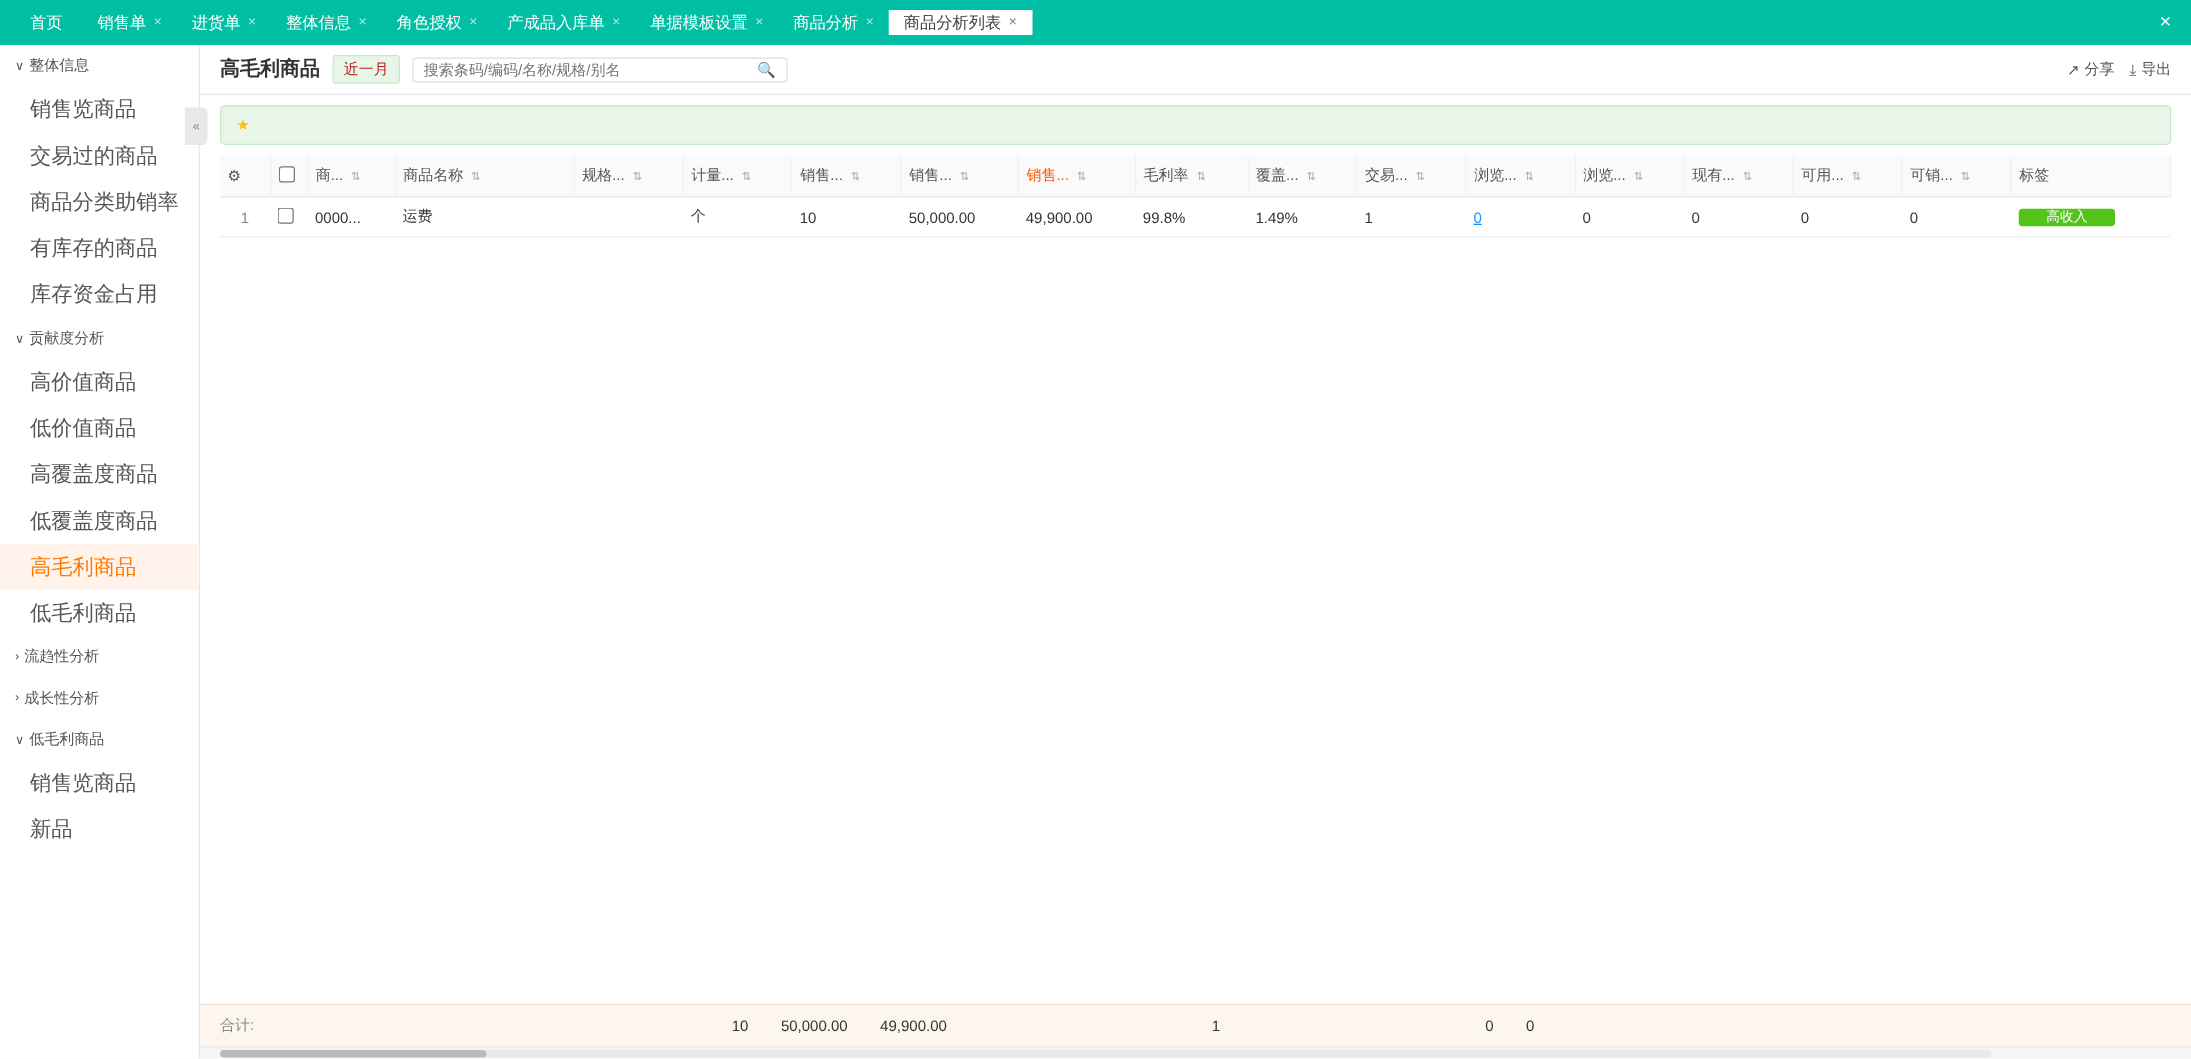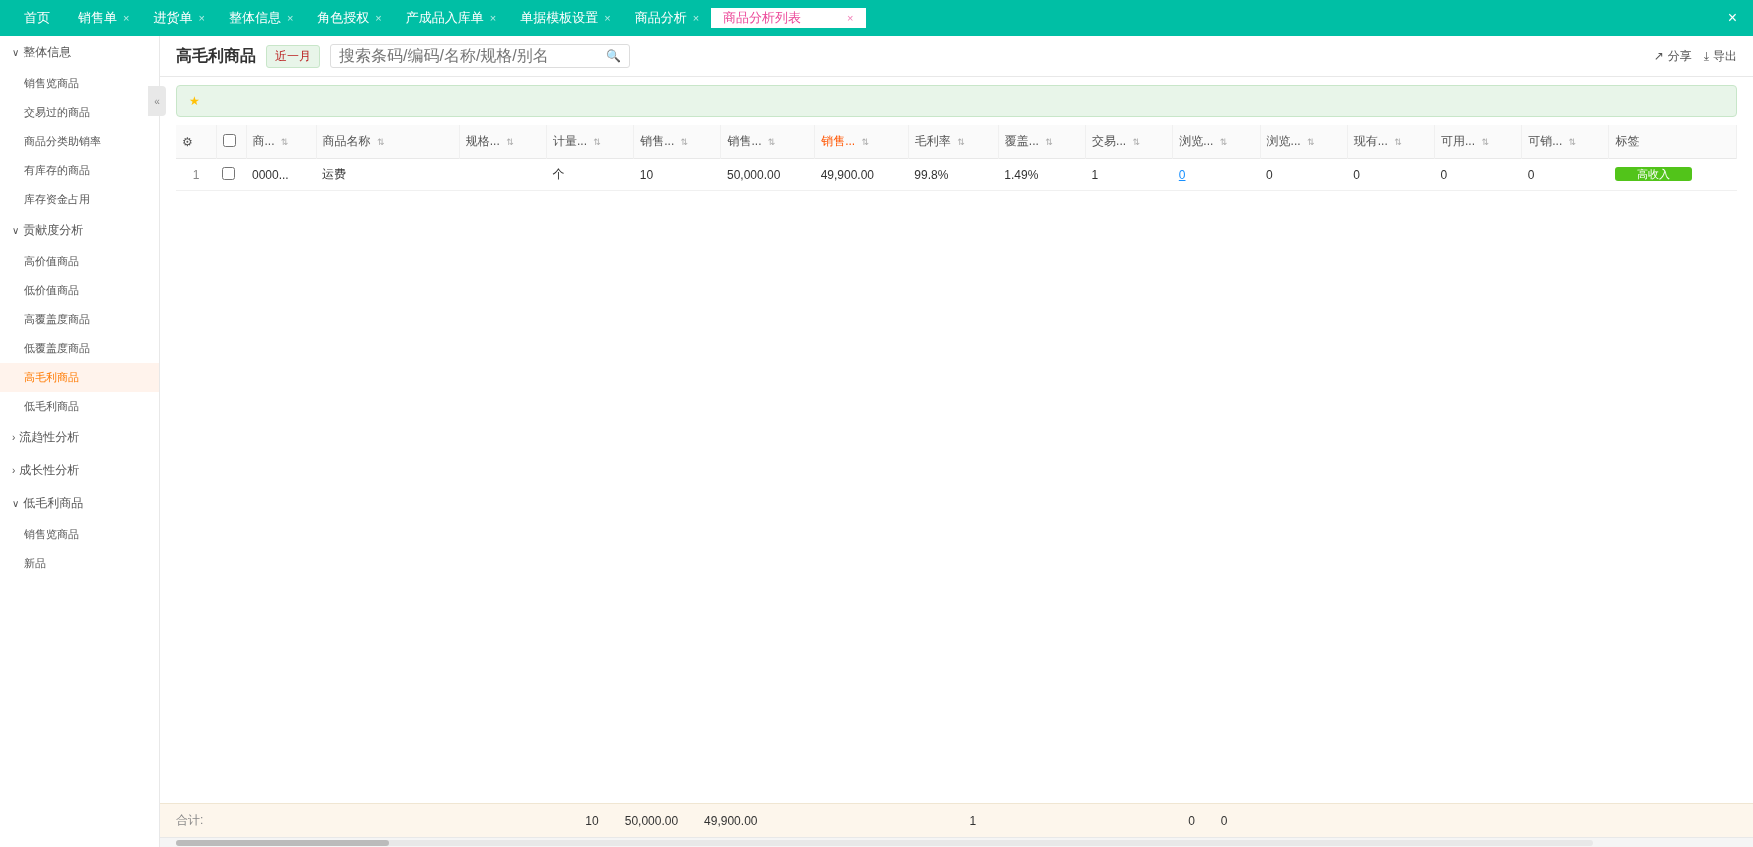--- a/index.html
+++ b/index.html
@@ -17,21 +17,21 @@
     .top-nav .nav-item {
       display: flex;
       align-items: center;
       padding: 0 12px;
       height: 20px;
       cursor: pointer;
       font-size: 13px;
       white-space: nowrap;
       color: white;
     }
-    .top-nav .nav-item.active { background: #fff; color: #ec4899; gap: 40px; }
+    .top-nav .nav-item.active { background: #fff; color: #404040; }
     .top-nav .nav-item .close-btn {
       margin-left: 6px;
       font-size: 11px;
       opacity: 0.7;
       cursor: pointer;
     }
     .top-nav .nav-home { padding: 0 16px; font-size: 13px; }
     .top-nav-right {
       margin-left: auto;
       display: flex;
@@ -66,21 +66,21 @@
       font-size: 12px;
       color: #555;
       cursor: pointer;
     }
     .sidebar-section-title .arrow {
       margin-right: 4px;
       font-size: 10px;
     }
     .sidebar-item {
       padding: 7px 12px 7px 24px;
-      font-size: 11px;
+      font-size: 17px;
       color: #555;
       cursor: pointer;
     }
     .sidebar-item.active {
       background: #fff3ec;
       color: #ff7a00;
     }
 
     
     .content-area {
@@ -119,21 +119,21 @@
       border: 1px solid #ddd;
       border-radius: 3px;
       padding: 2px 8px;
       background: #fff;
       flex: 1;
       max-width: 300px;
     }
     .search-box input {
       border: none;
       outline: none;
-      font-size: 16px;
+      font-size: 12px;
       flex: 1;
       color: #737373;
     }
     .search-icon { color: #999; cursor: pointer; }
     .header-right {
       margin-left: auto;
       display: flex;
       align-items: center;
       gap: 12px;
     }

